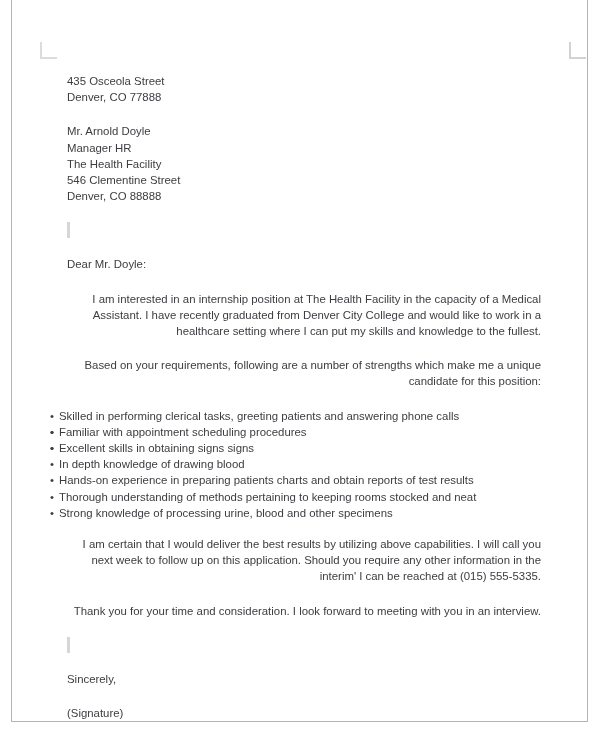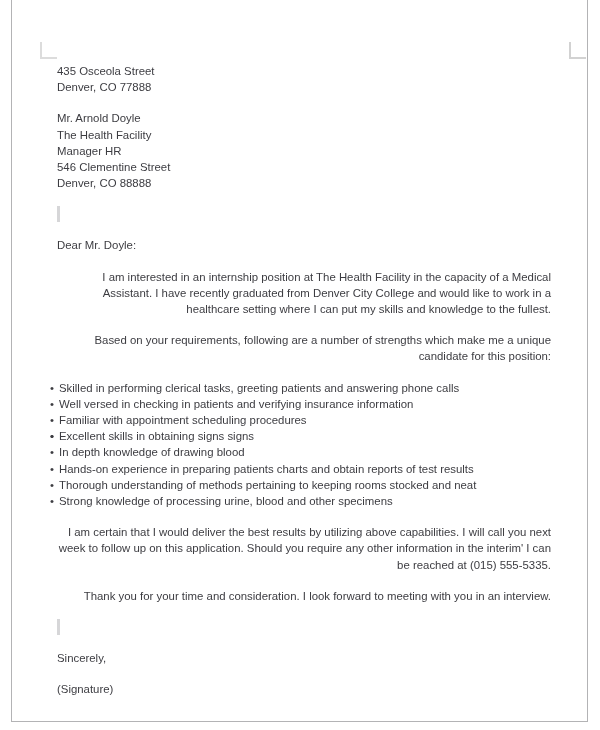--- a/index.html
+++ b/index.html
@@ -61,21 +61,21 @@
     position: absolute;
     left: 37px;
     top: 55px;
     width: 510px;
     color: #3c3c41;
     font-size: 11.4px;
     line-height: 16.2px;
   }
 
   .block {
-    margin: 8px;
+    margin: 18px;
   }
   .block + .block {
     margin-top: 15px;
   }
   .line {
     white-space: pre-wrap;
   }
 
   .para {
     text-align: right;
@@ -127,41 +127,41 @@
     <div class="doc-body">
 
       <div class="block">
         <div class="line">435 Osceola Street</div>
         <div class="line">Denver, CO 77888</div>
       </div>
 
 
       <div class="block">
         <div class="line">Mr. Arnold Doyle</div>
+        <div class="line">Manager HR</div>
         <div class="line">The Health Facility</div>
-        <div class="line">Manager HR</div>
         <div class="line">546 Clementine Street</div>
         <div class="line">Denver, CO 88888</div>
       </div>
 
       <div class="block">
         <span class="caret-line"><span class="caret-bar"></span></span>
       </div>
 
       <div class="block">
         <div class="line">Dear Mr. Doyle:</div>
       </div>
 
       <div class="block para">I am interested in an internship position at The Health Facility in the capacity of a Medical Assistant. I have recently graduated from Denver City College and would like to work in a healthcare setting where I can put my skills and knowledge to the fullest.</div>
 
       <div class="block para">Based on your requirements, following are a number of strengths which make me a unique candidate for this position:</div>
 
       <ul class="block bullets" id="strengths-list">
           <li><span class="dot">•</span><span>Skilled in performing clerical tasks, greeting patients and answering phone calls</span></li>
-          <li><span class="dot">•</span><span>Well versed in checking in patients and verifying insurance information</span></li>
+          <li><span class="dot">•</span></li>
           <li><span class="dot">•</span><span>Familiar with appointment scheduling procedures</span></li>
           <li><span class="dot">•</span></li>
           <li><span class="dot">•</span><span>Excellent skills in obtaining signs signs</span></li>
           <li><span class="dot">•</span><span>In depth knowledge of drawing blood</span></li>
           <li><span class="dot">•</span><span>Hands-on experience in preparing patients charts and obtain reports of test results</span></li>
           <li><span class="dot">•</span><span>Thorough understanding of methods pertaining to keeping rooms stocked and neat</span></li>
           <li><span class="dot">•</span><span>Strong knowledge of processing urine, blood and other specimens</span></li>
         </ul>
 
       <div class="block para">I am certain that I would deliver the best results by utilizing above capabilities. I will call you next week to follow up on this application. Should you require any other information in the interim' I can be reached at (015) 555-5335.</div>

